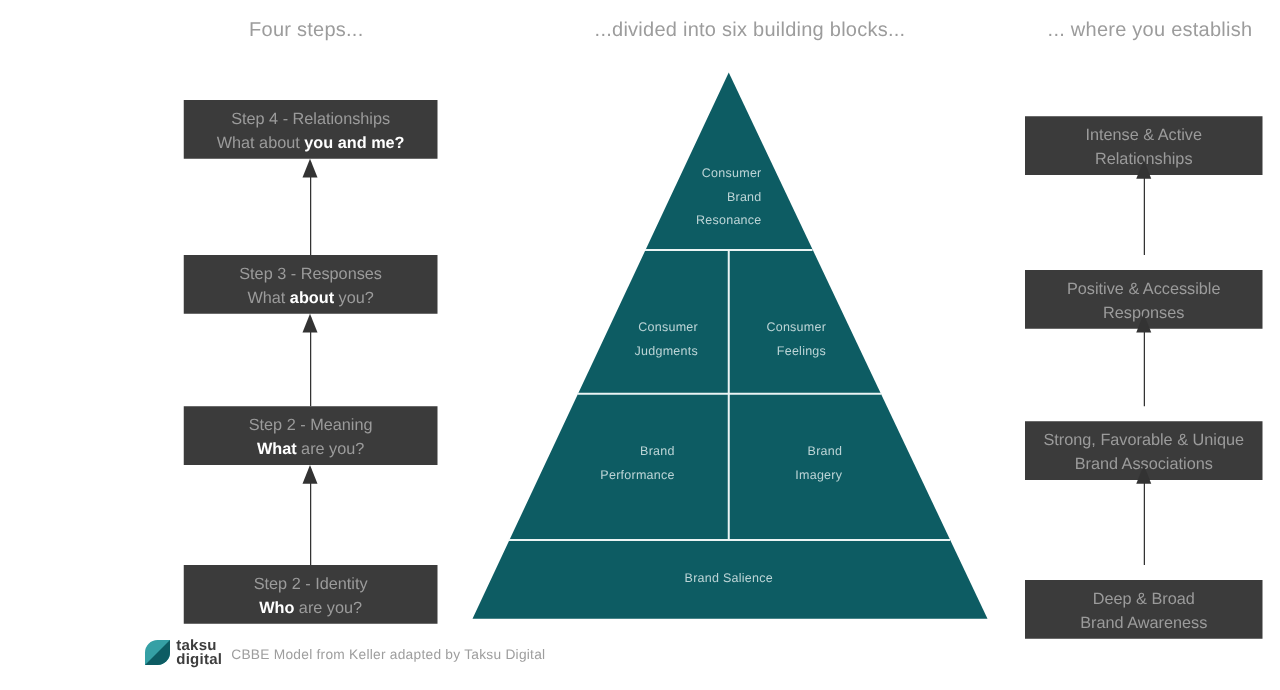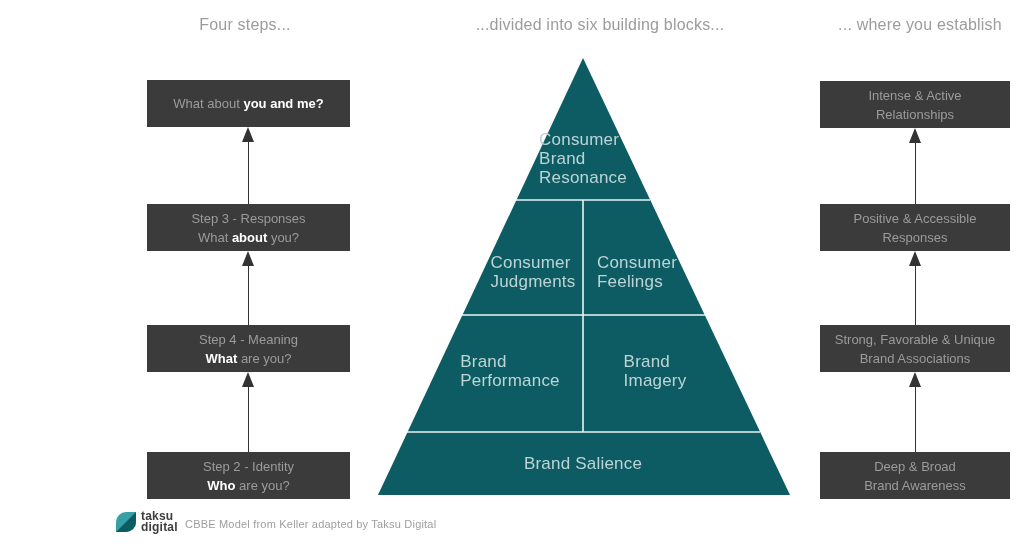--- a/index.html
+++ b/index.html
@@ -16,43 +16,43 @@
   .hdr-left   { left:130px; width:230px; }
   .hdr-center { left:420px; width:360px; }
   .hdr-right  { left:816px; width:208px; }
 
   .step-box, .outcome-box {
     position:absolute; background:var(--box-bg);
     display:flex; flex-direction:column; justify-content:center;
     text-align:center; font-size:13px; line-height:19px; color:var(--box-text);
   }
   .step-box    { left:147px; width:203px; height:47px; }
-  .outcome-box { left:820px; width:190px; height:47px; white-space:pre-line; }
+  .outcome-box { left:820px; width:190px; height:47px; white-space:pre-line;margin-top:12px; }
   .step-box b  { color:var(--box-text-bold); font-weight:700; }
 
   .arrow { position:absolute; width:14px; }
   .arrow .head {
     position:absolute; top:0; left:50%; transform:translateX(-50%);
     width:0; height:0;
     border-left:6px solid transparent; border-right:6px solid transparent;
     border-bottom:15px solid var(--arrow);
   }
   .arrow .line {
     position:absolute; top:3px; bottom:0; left:50%; width:1px;
     margin-left:-0.5px; background:var(--arrow);
   }
   .arrow-left  { left:241px; }
   .arrow-right { left:908px; }
 
   .pyramid-svg { position:absolute; left:0; top:0; }
 
   .pyr-label {
     position:absolute; transform:translate(-50%,-50%);
-    color:var(--pyramid-text); font-size:17px; line-height:19px;
-    text-align:left; white-space:pre-line; letter-spacing:.2px;
+    color:var(--pyramid-text); font-size:10px; line-height:19px;
+    text-align:right; white-space:pre-line; letter-spacing:.2px;
   }
 
   .footer-logo { position:absolute; left:114px; top:510px; width:24px; height:24px; }
   .logo-text {
     position:absolute; left:141px; top:511px; font-size:12px; line-height:11px;
     font-weight:700; color:var(--logo-text); letter-spacing:.2px;
   }
   .footer-caption {
     position:absolute; left:185px; top:518px; font-size:11px;
     color:var(--caption-text); letter-spacing:.2px;text-align:center;
@@ -61,28 +61,29 @@
 </head>
 <body>
 
 <div class="canvas">
 
   <div class="col-header hdr-left">Four steps...</div>
   <div class="col-header hdr-center">...divided into six building blocks...</div>
   <div class="col-header hdr-right">... where you establish</div>
 
   <div class="step-box" style="top:80px">
+    <div>Step 4 - Relationships</div>
     <div><span>What about </span><b>you and me?</b><span></span></div>
   </div>
   <div class="step-box" style="top:204px">
     <div>Step 3 - Responses</div>
     <div><span>What </span><b>about</b><span> you?</span></div>
   </div>
   <div class="step-box" style="top:325px">
-    <div>Step 4 - Meaning</div>
+    <div>Step 2 - Meaning</div>
     <div><span></span><b>What</b><span> are you?</span></div>
   </div>
   <div class="step-box" style="top:452px">
     <div>Step 2 - Identity</div>
     <div><span></span><b>Who</b><span> are you?</span></div>
   </div>
 
   <div class="arrow arrow-left" style="top:127px;height:77px">
       <div class="line"></div>
       <div class="head"></div>

